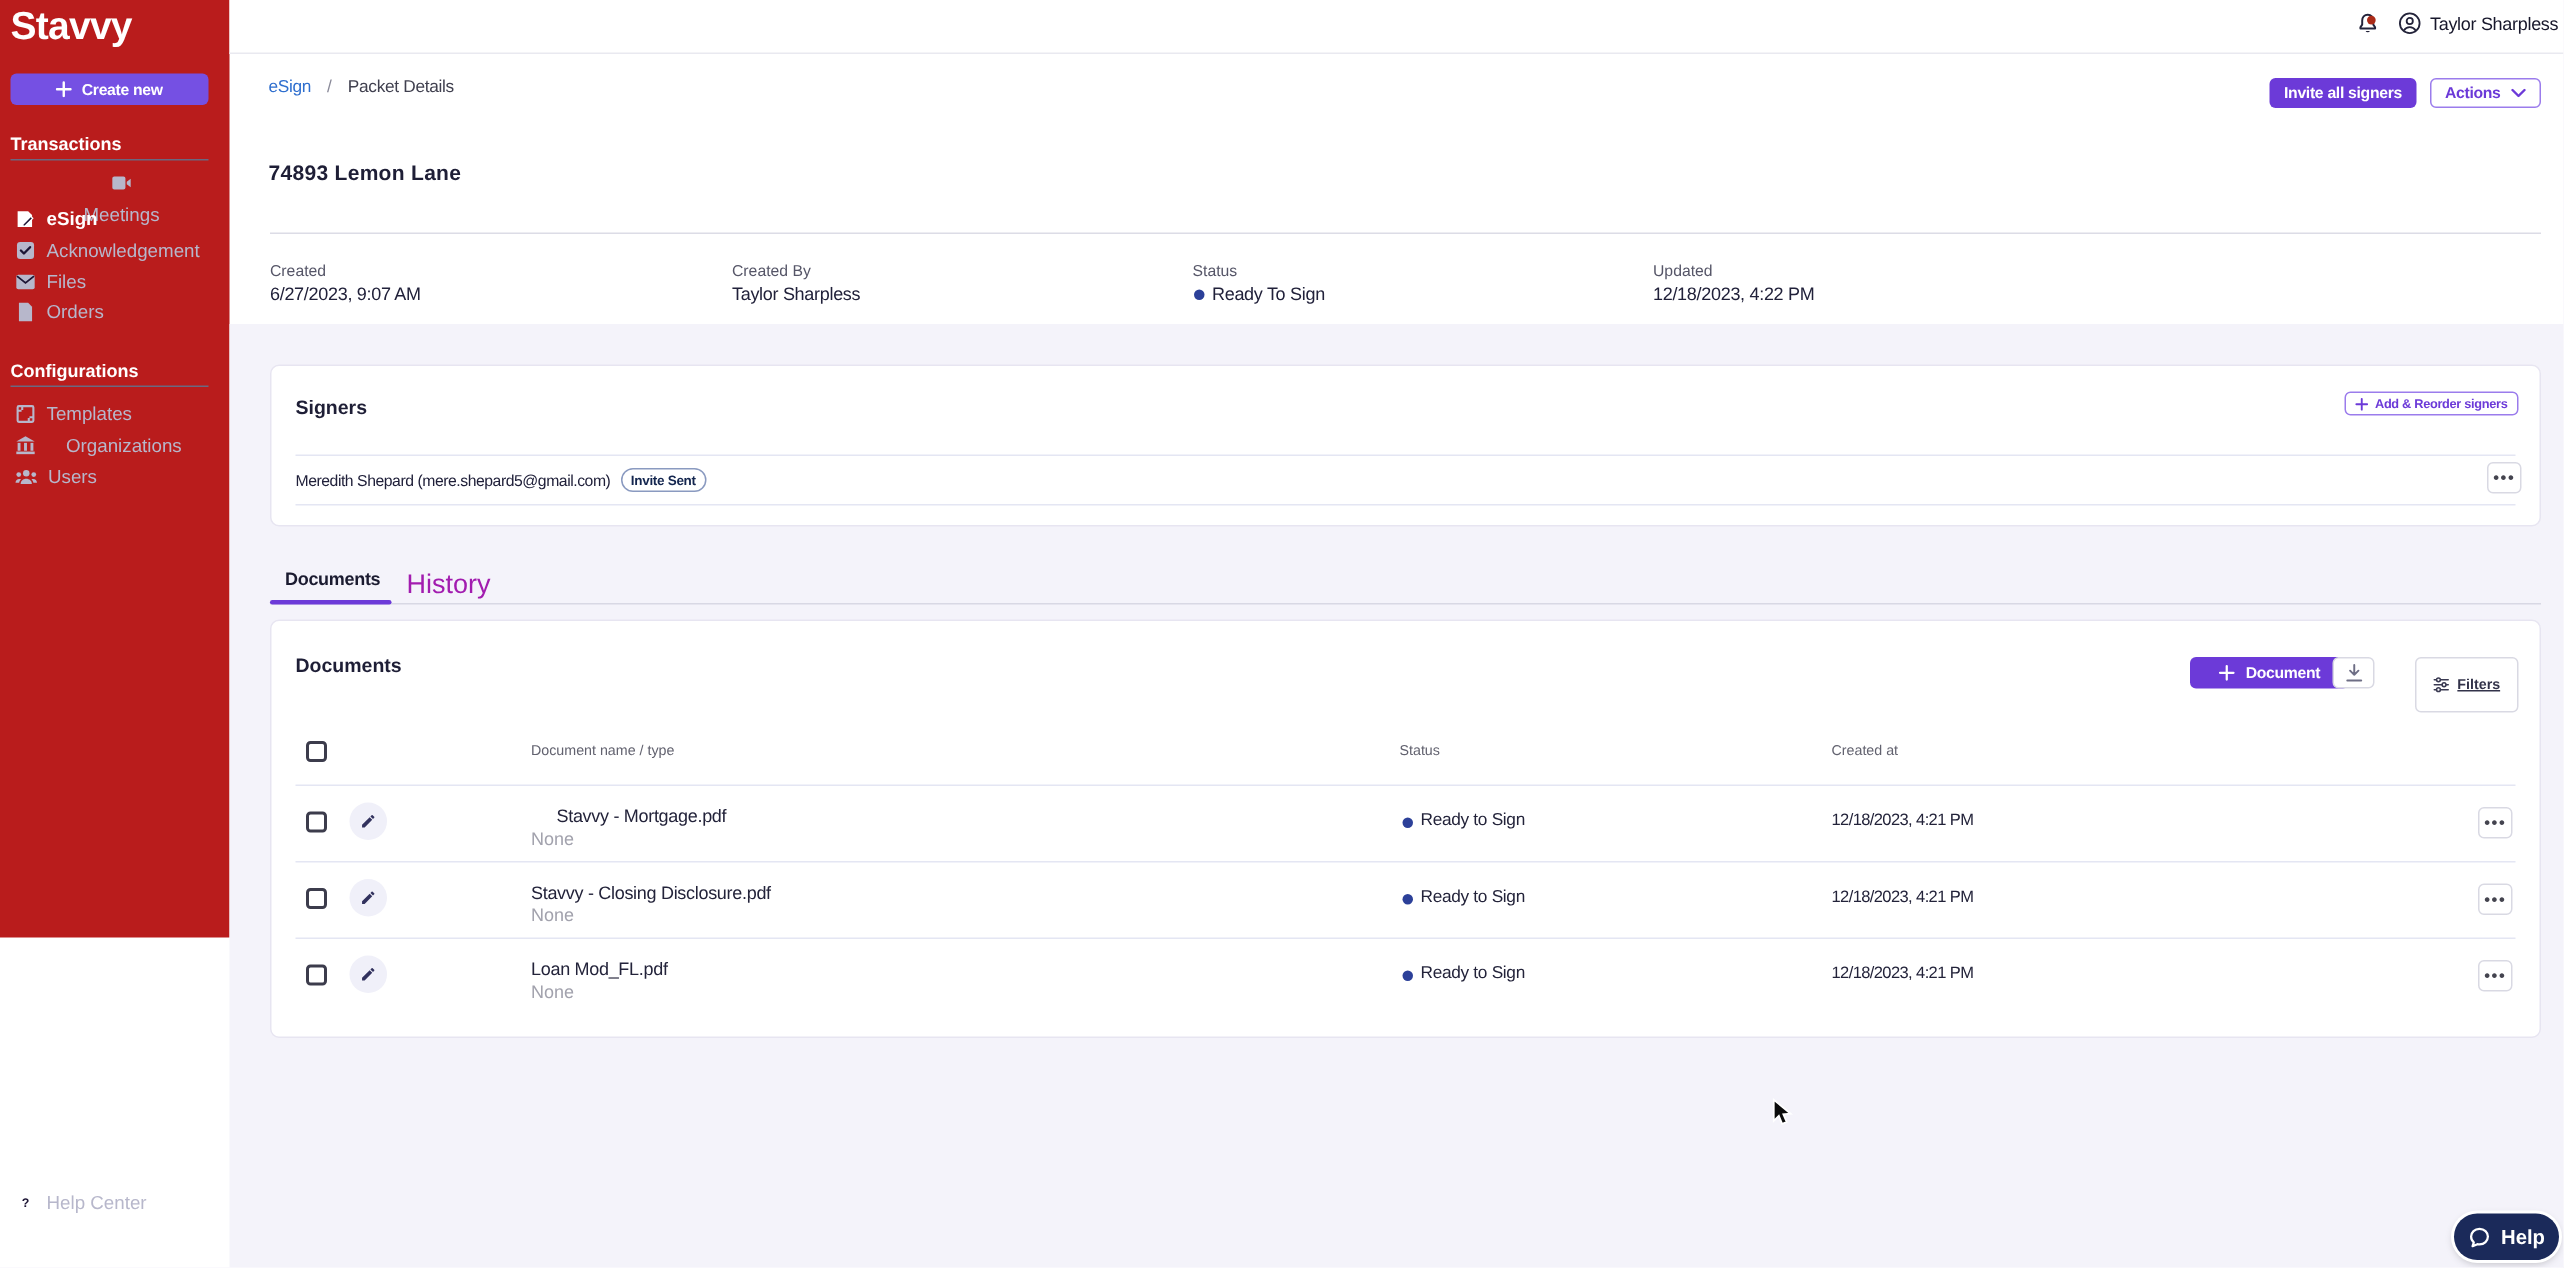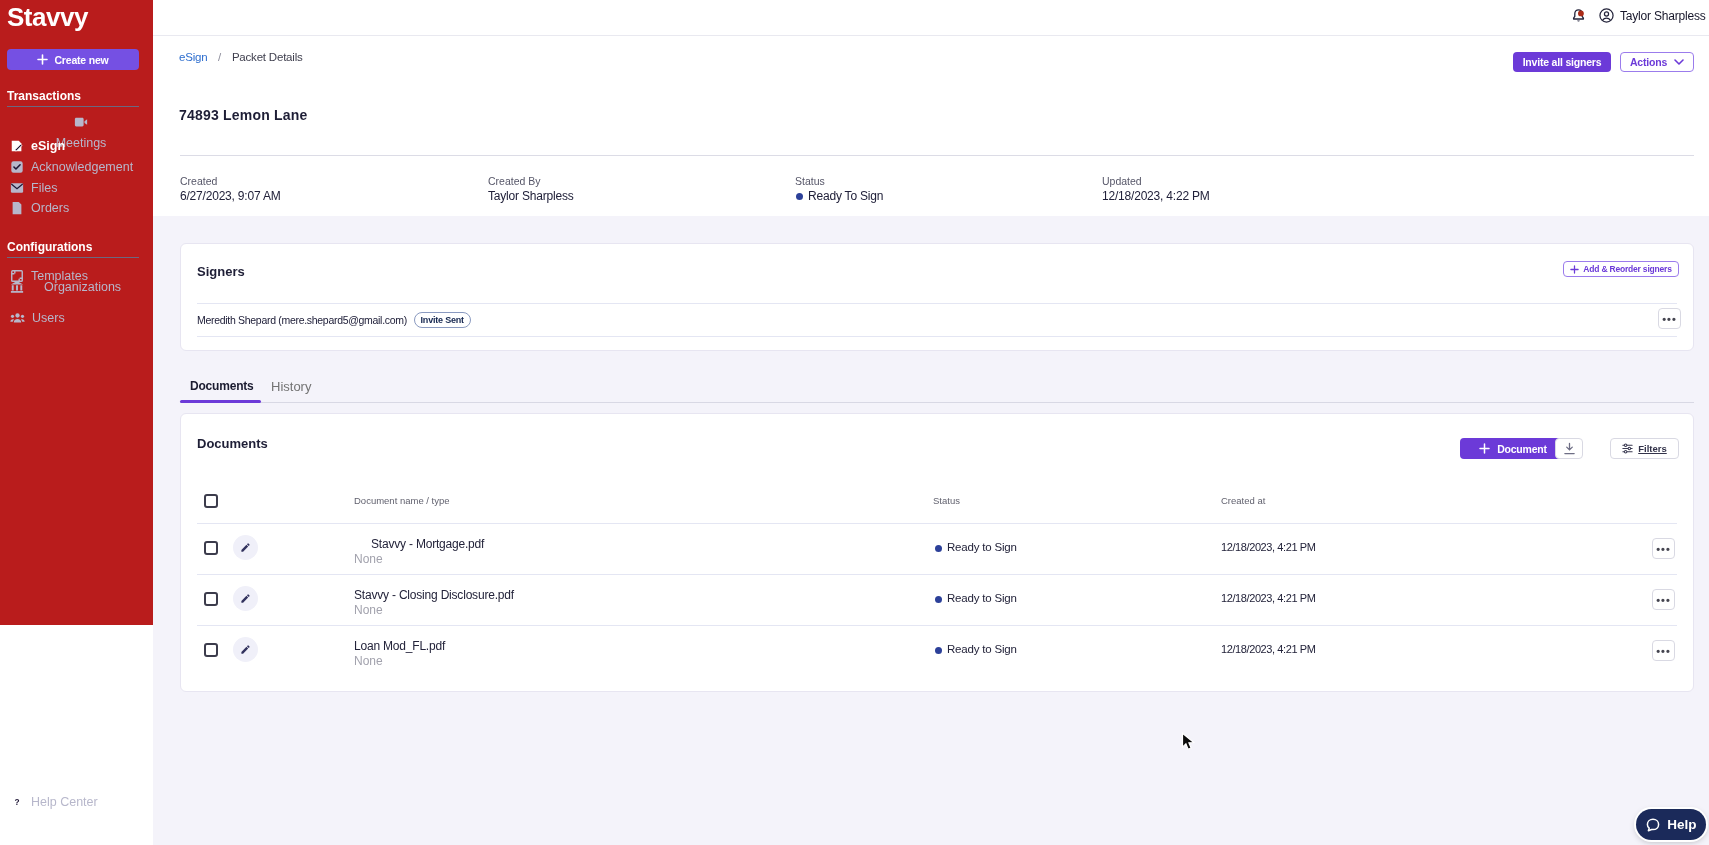--- a/index.html
+++ b/index.html
@@ -104,21 +104,21 @@
   <div class="navhead" style="top:240px;">Configurations</div>
   <div class="navline" style="top:257px;"></div>
 
   <div class="navitem" style="top:266px;">
     <svg width="14" height="14" viewBox="0 0 16 16" fill="none" stroke="#b7b7cb" stroke-width="1.6">
         <rect x="2" y="2" width="12" height="12" rx="1"></rect>
         <path d="M5.5 2v3M10.5 11v3M2 5.5h3M11 10.5h3"></path>
       </svg>
     <span>Templates</span>
   </div>
-  <div class="navitem" style="top:277px;gap:20px;">
+  <div class="navitem" style="top:287px;gap:20px;">
     <svg width="14" height="14" viewBox="0 0 16 16" fill="#b7b7cb">
         <path d="M8 1l7 4H1z"></path>
         <rect x="2" y="6" width="2.2" height="6"></rect>
         <rect x="6.9" y="6" width="2.2" height="6"></rect>
         <rect x="11.8" y="6" width="2.2" height="6"></rect>
         <rect x="1" y="12.6" width="14" height="2"></rect>
       </svg>
     <span>Organizations</span>
   </div>
   <div class="navitem" style="top:308px;">
@@ -190,40 +190,40 @@
       </svg>
     Add &amp; Reorder signers
   </div>
   <div class="cardline" style="top:59px;"></div>
   <div class="abs" style="left:16px; top:68px; font-size:10.5px; letter-spacing:-0.3px; color:#20203a;">Meredith Shepard (mere.shepard5@gmail.com) <span class="pill" style="margin-left:4px;">Invite Sent</span></div>
   <div class="dots-btn" style="left:1477px; top:64px;">•••</div>
   <div class="cardline" style="top:92px;"></div>
 </div>
 
 <div class="tab" style="left:190px; top:379px; font-weight:bold; font-size:12px; letter-spacing:-0.2px; color:#1b1b30;">Documents</div>
-<div class="tab" style="left:271px; top:379px; font-size:13px; color:#737373;">History</div>
+<div class="tab" style="left:271px; top:379px; font-size:18px; color:#a21caf;">History</div>
 <div class="hr" style="left:180px; top:402px; width:1514px; background:#d8d8e4;"></div>
 <div class="abs" style="left:180px; top:400px; width:81px; height:3px; background:#6c3ad8; border-radius:2px;"></div>
 
 <div class="card" style="left:180px; top:413px; width:1514px; height:279px;">
   <div class="abs" style="left:16px; top:22px; font-size:13px; font-weight:bold; color:#1e1e36;">Documents</div>
 
   <div class="btn-purple abs" style="left:1279px; top:24px; width:106px; height:21px; gap:7px;">
     <svg width="11" height="11" viewBox="0 0 11 11">
         <path d="M5.5 1v9M1 5.5h9" stroke="#fff" stroke-width="1.5" stroke-linecap="round"></path>
       </svg>
     Document
   </div>
   <div class="btn-outline-gray abs" style="left:1374px; top:24px; width:28px; height:21px;">
     <svg width="13" height="13" viewBox="0 0 14 14">
         <path d="M7 1.5v7M4 5.5l3 3 3-3" stroke="#6e6e85" stroke-width="1.4" fill="none" stroke-linecap="round" stroke-linejoin="round"></path>
         <path d="M2 12.5h10" stroke="#6e6e85" stroke-width="1.4" stroke-linecap="round"></path>
       </svg>
   </div>
-  <div class="btn-outline-gray abs" style="left:1429px; top:24px; width:69px; height:21px; gap:5px; font-size:9.5px; font-weight:bold; color:#33334a;text-decoration:underline;">
+  <div class="btn-outline-gray abs" style="left:1429px; top:24px; width:69px; height:37px; gap:5px; font-size:9.5px; font-weight:bold; color:#33334a;text-decoration:underline;">
     <svg width="11" height="11" viewBox="0 0 13 13">
         <g stroke="#3a3a52" stroke-width="1.2" stroke-linecap="round">
           <path d="M1 2.6h11M1 6.5h11M1 10.4h11"></path>
         </g>
         <g fill="#fff" stroke="#3a3a52" stroke-width="1.2">
           <circle cx="4.3" cy="2.6" r="1.5"></circle>
           <circle cx="8.7" cy="6.5" r="1.5"></circle>
           <circle cx="4.3" cy="10.4" r="1.5"></circle>
         </g>
       </svg>

